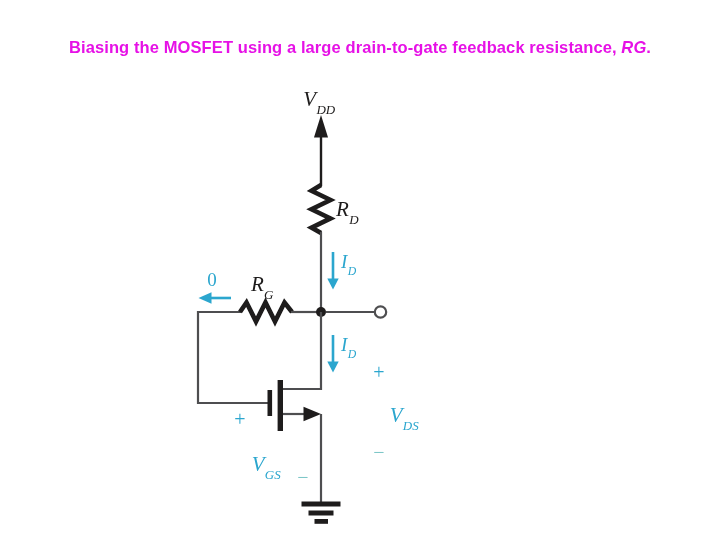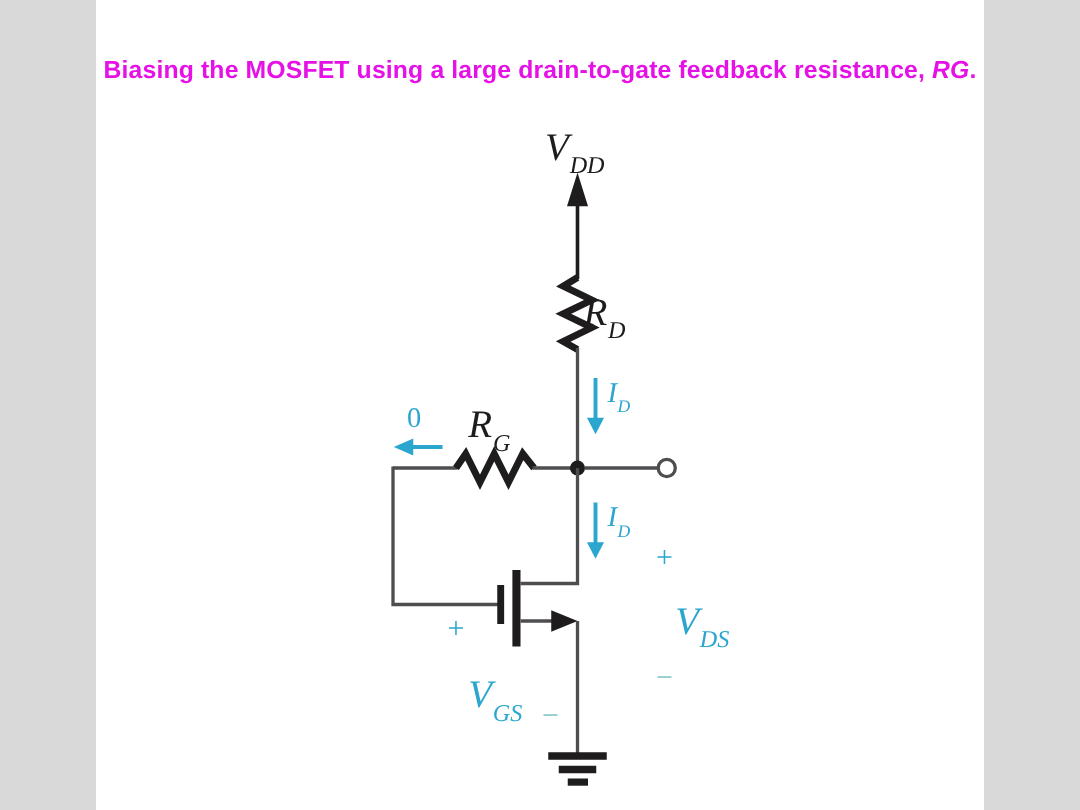--- a/index.html
+++ b/index.html
@@ -6,42 +6,42 @@
     --title-color:#E611E6;
     --accent:#2BA6CE;
     --accent-muted:#79C5C6;
     --wire:#4E4E50;
     --ink:#1E1C1C;
     --bg:#FFFFFF;
   }
   html,body{margin:0;padding:0;}
   body{background:#d9d9d9;font-family:"Liberation Sans",sans-serif;}
   .stage{
-    position:relative;width:592px;height:540px;background:var(--bg);
+    position:relative;width:720px;height:540px;background:var(--bg);
     overflow:hidden;margin:0 auto;
   }
   .title{
     position:absolute;top:37px;left:0;right:0;text-align:center;
     font-family:"Liberation Sans",sans-serif;font-weight:bold;
     font-size:16.5px;line-height:20px;color:var(--title-color);
     letter-spacing:0.1px;
   }
   .title .em{font-style:italic;}
   svg.circuit{position:absolute;left:0;top:0;}
   .wire{fill:none;stroke:var(--wire);stroke-width:2.2;stroke-linecap:butt;}
   .comp{fill:none;stroke:var(--ink);stroke-width:4.6;stroke-linejoin:miter;stroke-linecap:butt;}
   .comp-line{fill:none;stroke:var(--ink);stroke-width:2.4;}
   .comp-fill{fill:var(--ink);stroke:none;}
   .acc{fill:none;stroke:var(--accent);stroke-width:2.6;}
   .acc-fill{fill:var(--accent);stroke:none;}
   .terminal{fill:var(--bg);stroke:var(--wire);stroke-width:2.2;}
   .clabel{
     position:absolute;transform:translate(-50%,-50%);
     font-family:"Liberation Serif","DejaVu Serif",serif;
-    font-style:italic;font-size:26px;line-height:1;color:var(--ink);
+    font-style:italic;font-size:21px;line-height:1;color:var(--ink);
     white-space:nowrap;
   }
   .clabel.left{transform:translate(0,-50%);}
   .clabel sub{font-size:0.62em;font-style:italic;line-height:1;position:relative;top:0.18em;left:0.03em;}
   .clabel.cy{color:var(--accent);}
   .clabel.cur{font-size:19px;}
   .sign{
     position:absolute;transform:translate(-50%,-50%);
     font-family:"Liberation Serif","DejaVu Serif",serif;
     font-style:normal;font-size:20px;line-height:1;color:var(--accent);
@@ -105,21 +105,21 @@
 
     <g>
       <rect class="comp-fill" x="301.5" y="501.5" width="39" height="5"></rect>
       <rect class="comp-fill" x="308.5" y="510.5" width="25" height="5"></rect>
       <rect class="comp-fill" x="314.5" y="519" width="13.5" height="4.8"></rect>
     </g>
   </svg>
 
   <span class="clabel" style="left:319px;top:101px"><span>V</span><sub>DD</sub></span>
 
-  <span class="clabel left" style="left:325px;top:211px"><span>R</span><sub>D</sub></span>
+  <span class="clabel left" style="left:336px;top:211px"><span>R</span><sub>D</sub></span>
 
   <span class="clabel" style="left:262px;top:286px"><span>R</span><sub>G</sub></span>
 
   <span class="clabel cy cur" style="left:212px;top:279px;font-style:normal">0</span>
 
   <span class="clabel cy cur left" style="left:341px;top:264px"><span>I</span><sub>D</sub></span>
 
   <span class="clabel cy cur left" style="left:341px;top:347px"><span>I</span><sub>D</sub></span>
 
   <span class="sign" style="left:240px;top:419px">+</span>

